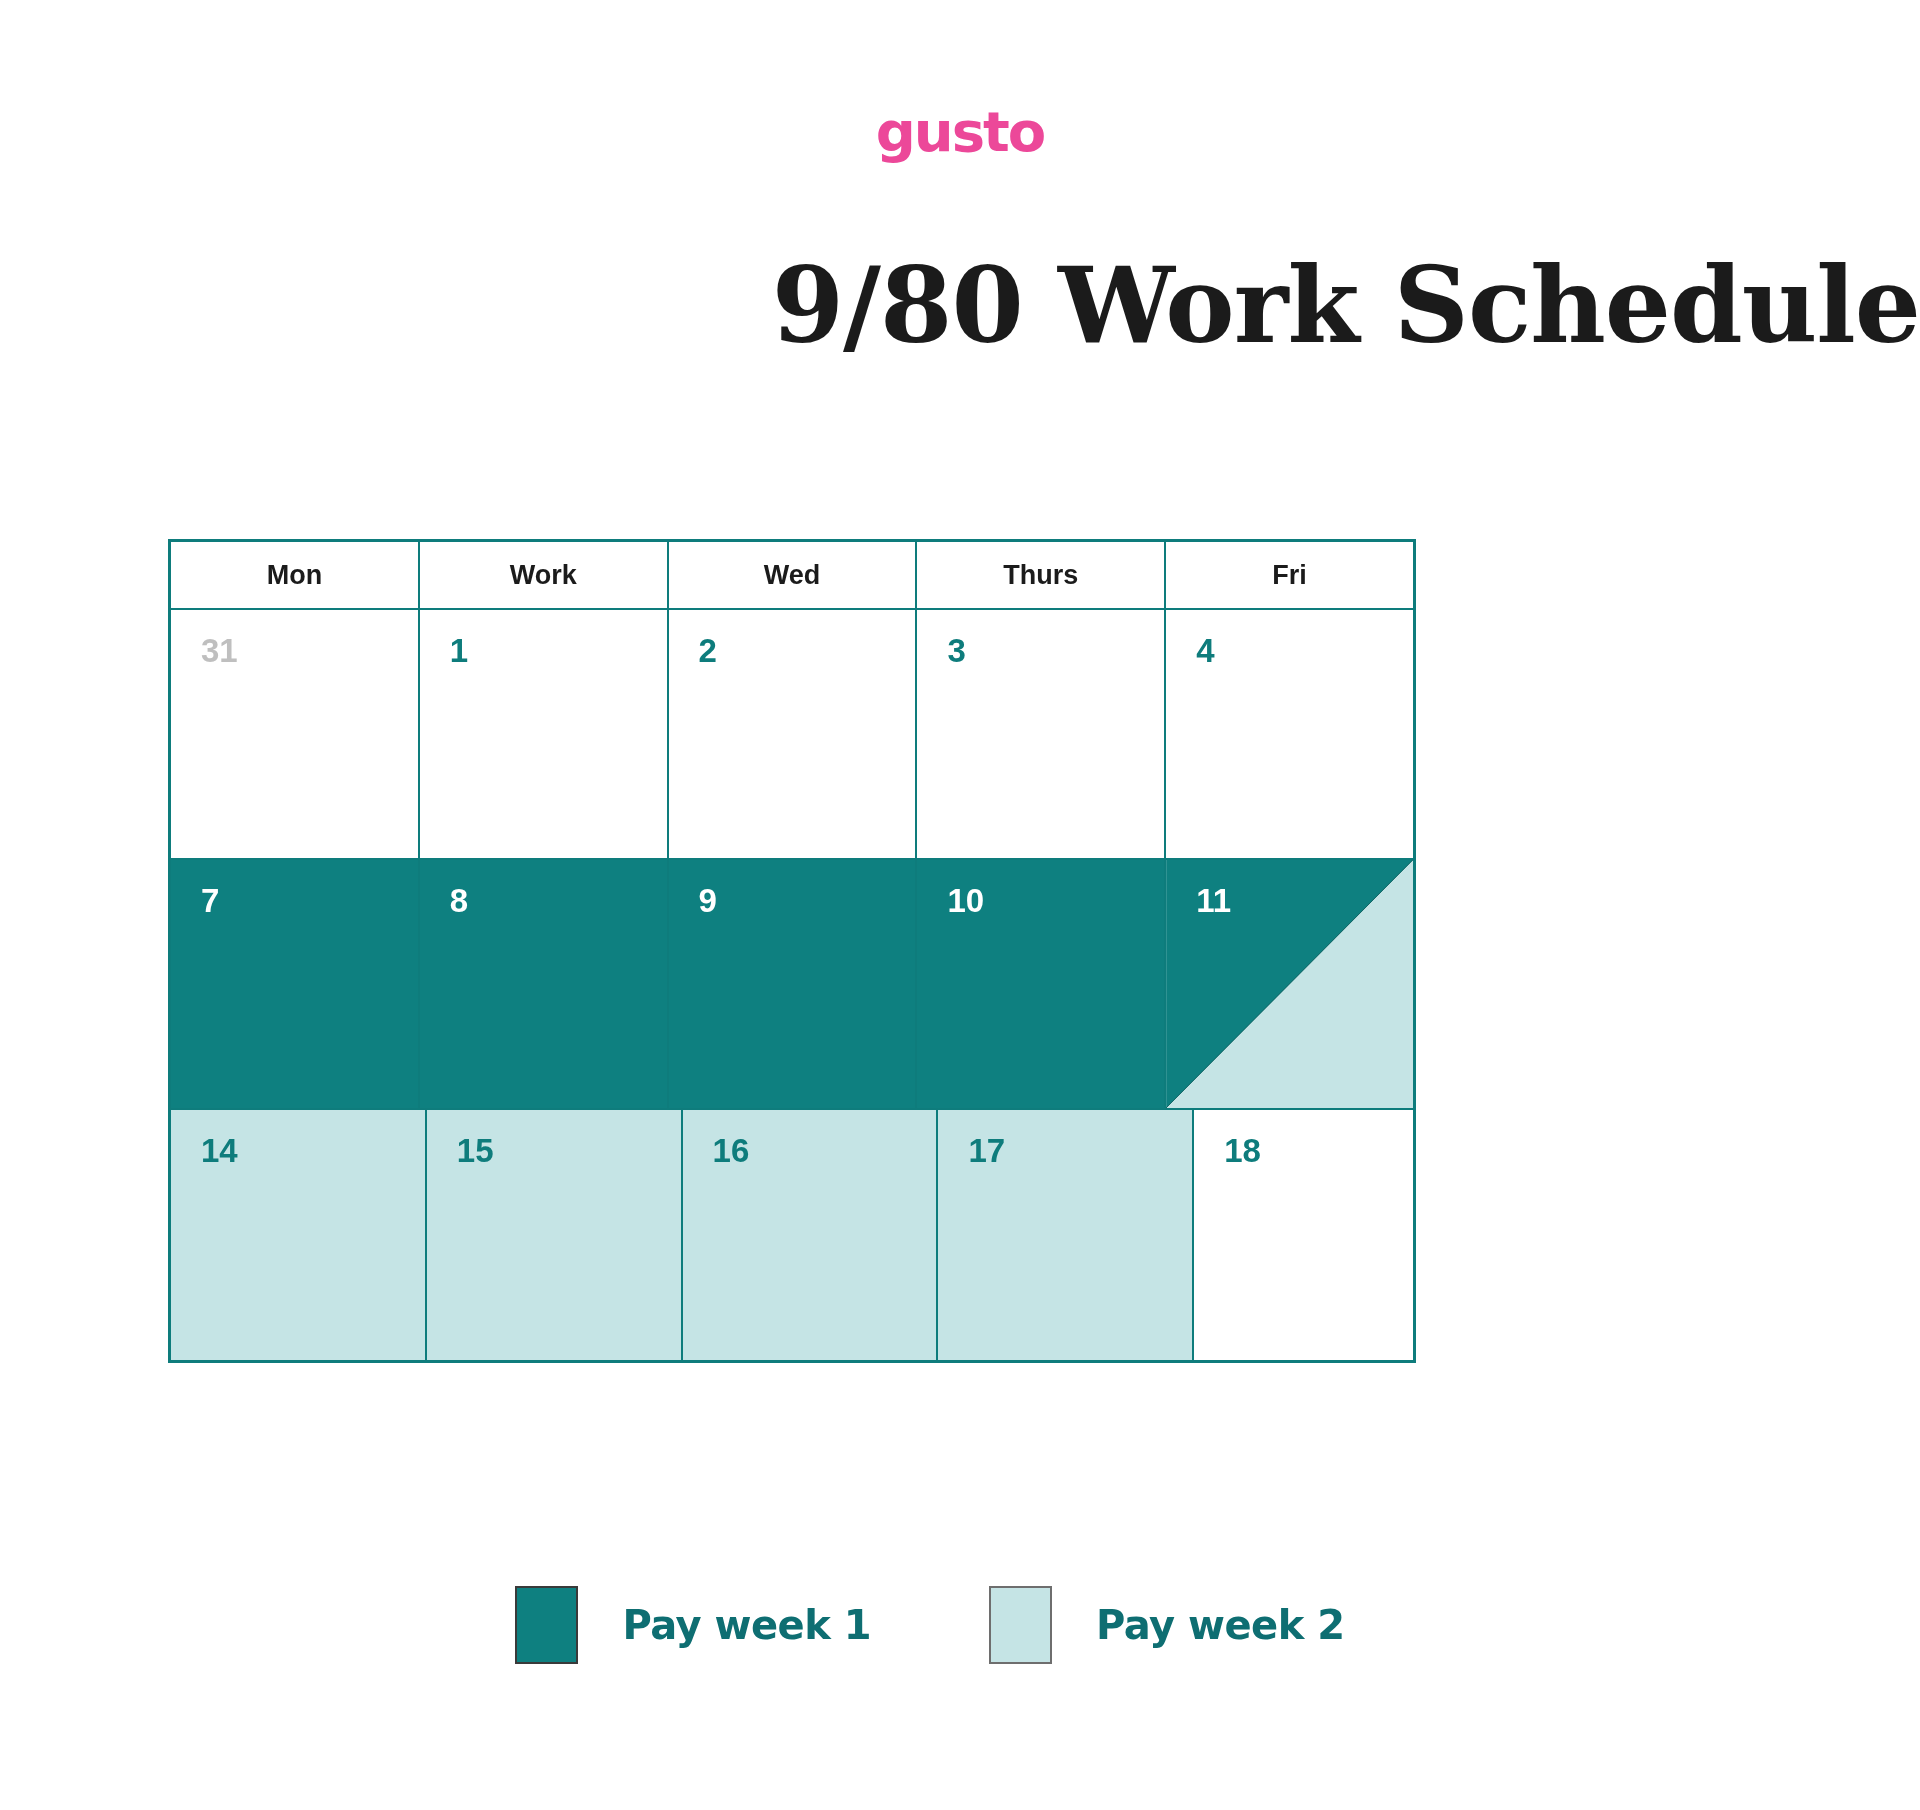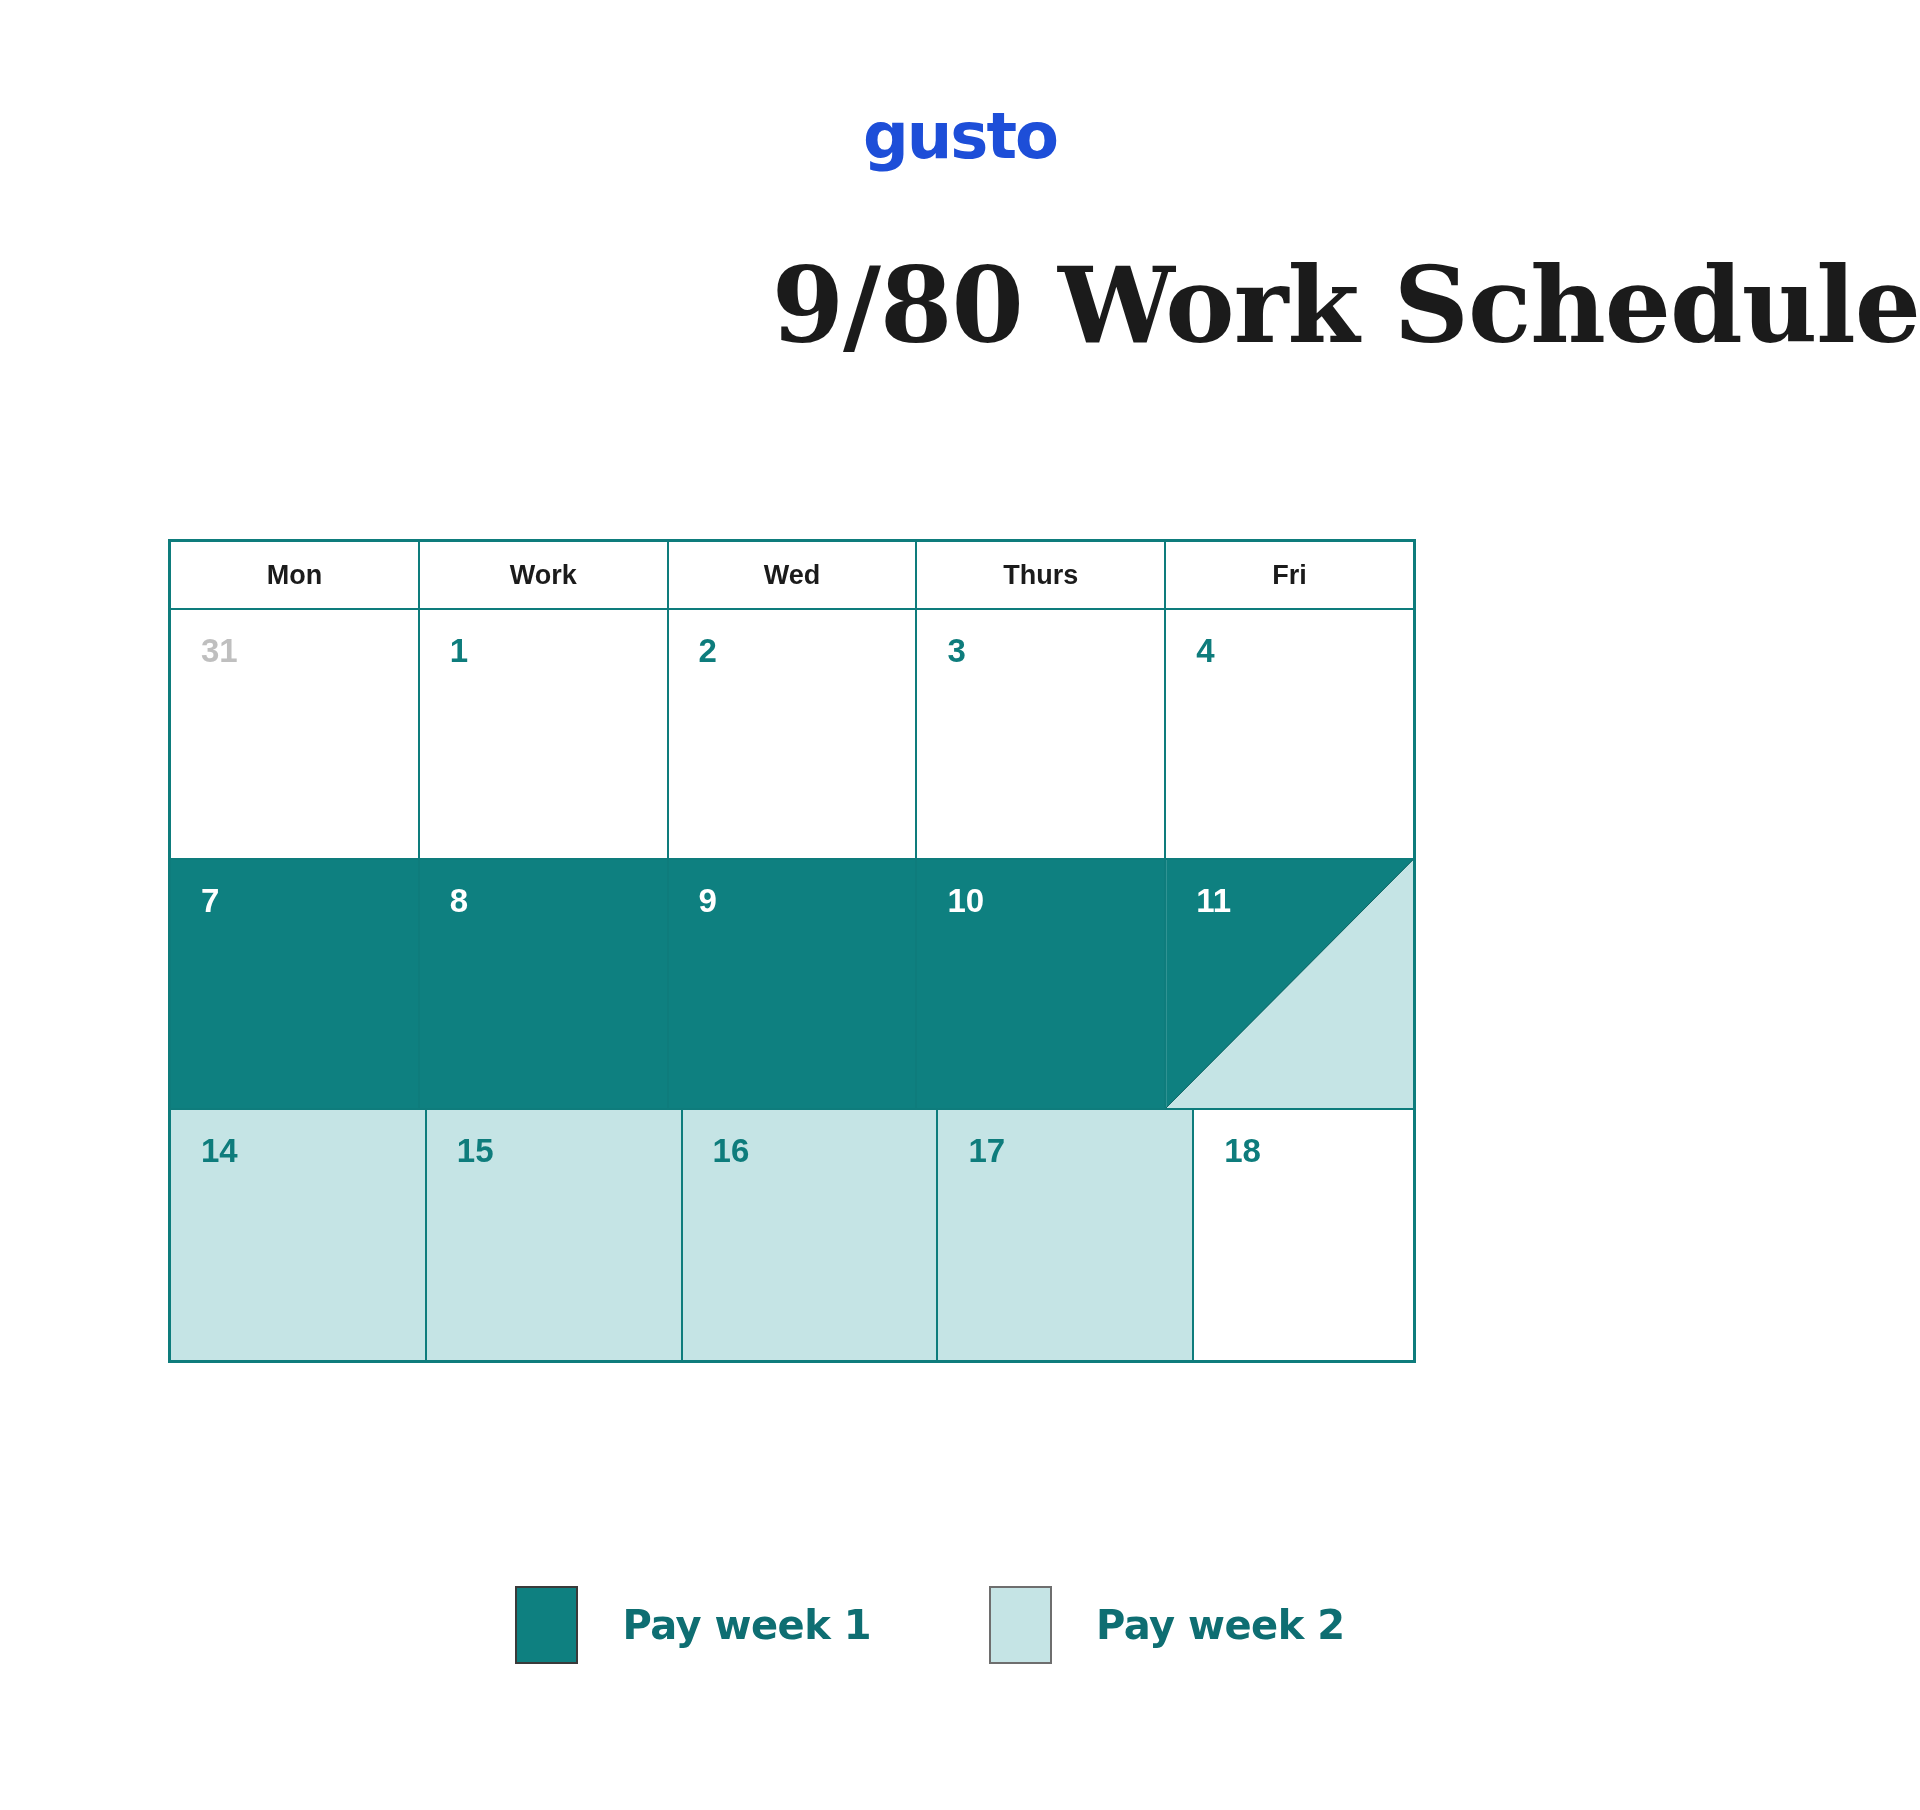--- a/index.html
+++ b/index.html
@@ -23,24 +23,24 @@
   .logo-wrap {
     position: absolute;
     top: 104px;
     left: 0;
     width: 1920px;
     text-align: center;
   }
   .logo {
     display: inline-block;
     font-family: "DejaVu Sans", sans-serif;
-    font-size: 64px;
+    font-size: 56px;
     font-weight: 700;
     letter-spacing: -2px;
-    color: #1d4ed8;
+    color: #ec4899;
     line-height: 1;
   }
 
   
   .title-wrap {
     position: absolute;
     top: 250px;
     left: 0;
     width: 1920px;
     text-align: right;

